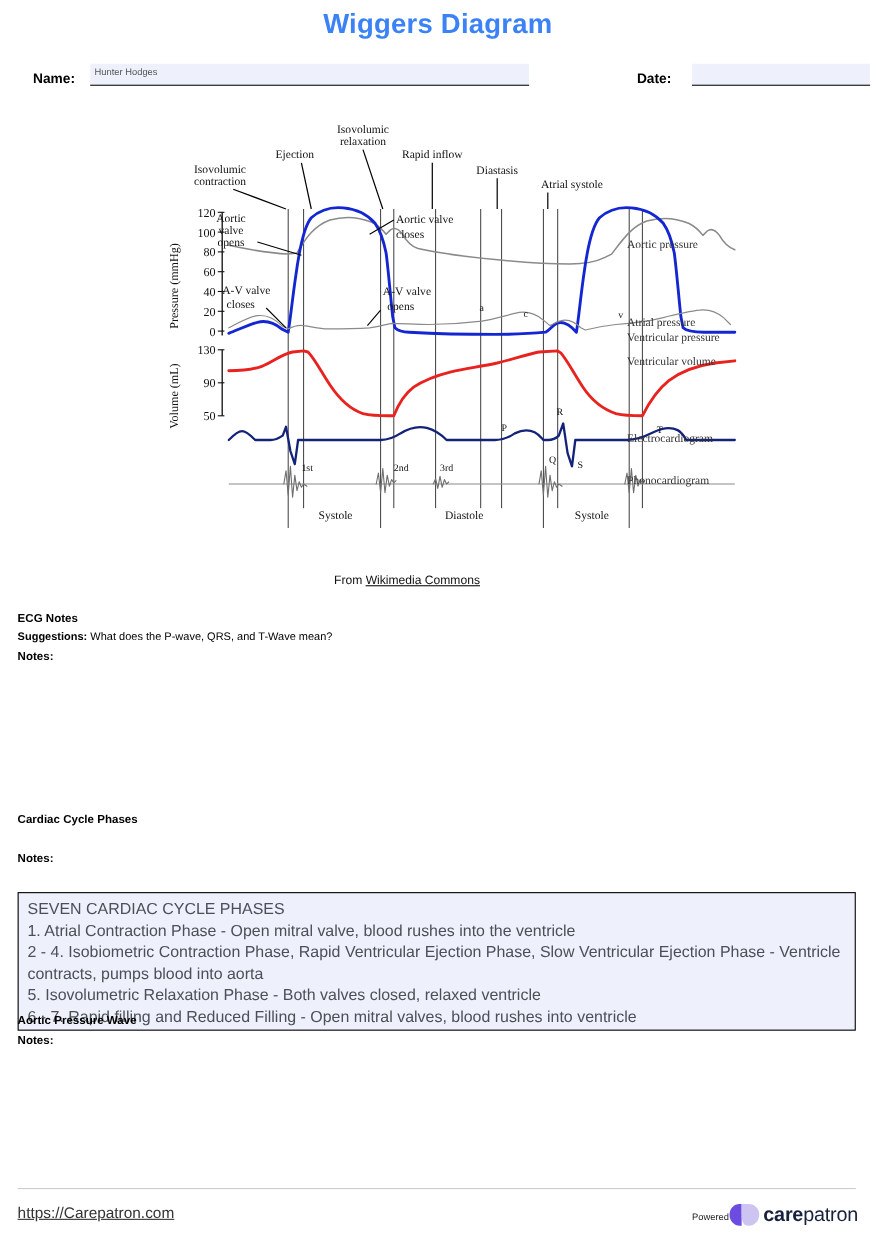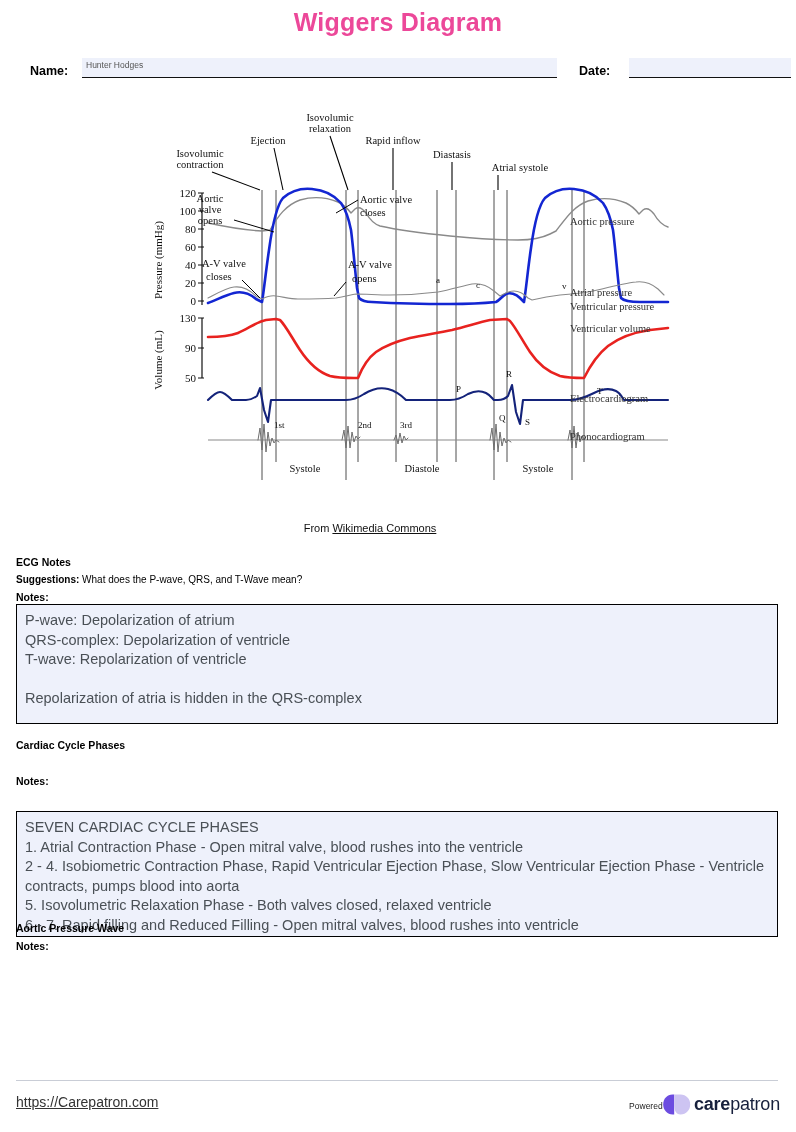--- a/index.html
+++ b/index.html
@@ -6,34 +6,34 @@
   body{
     width:796px;height:1132px;background:#ffffff;
     font-family:"Liberation Sans", sans-serif;
     color:#1b1b1b;overflow:hidden;position:relative;
   }
   .page{position:relative;width:796px;height:1132px;}
 
   
   .title{
     position:absolute;left:0;top:8px;width:796px;text-align:center;
-    font-size:25px;font-weight:bold;color:#ec4899;letter-spacing:.2px;
+    font-size:25px;font-weight:bold;color:#3b82f6;letter-spacing:.2px;
   }
   .idrow{position:absolute;left:12px;top:58px;width:796px;height:26px;padding-left:20px;}
   .lbl{
     position:absolute;font-size:12.5px;font-weight:bold;color:#000;
     top:6px;
   }
   .lbl.name{left:18px;}
   .lbl.date{left:567px;}
   .field{
     position:absolute;top:0;height:19px;background:#eef1fb;
     border-bottom:1.6px solid #111;
   }
-  .field.namef{left:70px;width:475px;}
+  .field.namef{left:70px;width:399px;}
   .field.datef{left:617px;width:162px;}
   .fieldval{
     position:absolute;left:4px;top:2px;font-size:8.5px;color:#555;
     font-family:"Liberation Sans", sans-serif;
   }
 
   
   .diagram{position:absolute;left:150px;top:110px;width:520px;height:400px;}
   .diagram svg{display:block;}
 
@@ -284,25 +284,20 @@
   </svg>
   </div>
 
   <div class="caption">
     <span>From </span><u>Wikimedia Commons</u>
   </div>
 
   <div class="sect-title" style="top:556px">ECG Notes</div>
   <div class="sect-sugg" style="top:574px"><b>Suggestions:</b><span> What does the P-wave, QRS, and T-Wave mean?</span></div>
   <div class="sect-notes" style="top:591px">Notes:</div>
-  <div class="notebox" style="top:604px;height:120px">P-wave: Depolarization of atrium
-QRS-complex: Depolarization of ventricle
-T-wave: Repolarization of ventricle
-
-Repolarization of atria is hidden in the QRS-complex</div>
 
   <div class="sect-title" style="top:739px">Cardiac Cycle Phases</div>
   <div class="sect-notes" style="top:775px">Notes:</div>
   <div class="notebox" style="top:811px;height:126px">SEVEN CARDIAC CYCLE PHASES
 1. Atrial Contraction Phase - Open mitral valve, blood rushes into the ventricle
 2 - 4. Isobiometric Contraction Phase, Rapid Ventricular Ejection Phase, Slow Ventricular Ejection Phase - Ventricle contracts, pumps blood into aorta
 5. Isovolumetric Relaxation Phase - Both valves closed, relaxed ventricle
 6 - 7. Rapid filling and Reduced Filling - Open mitral valves, blood rushes into ventricle</div>
 
   <div class="sect-title" style="top:922px">Aortic Pressure Wave</div>

